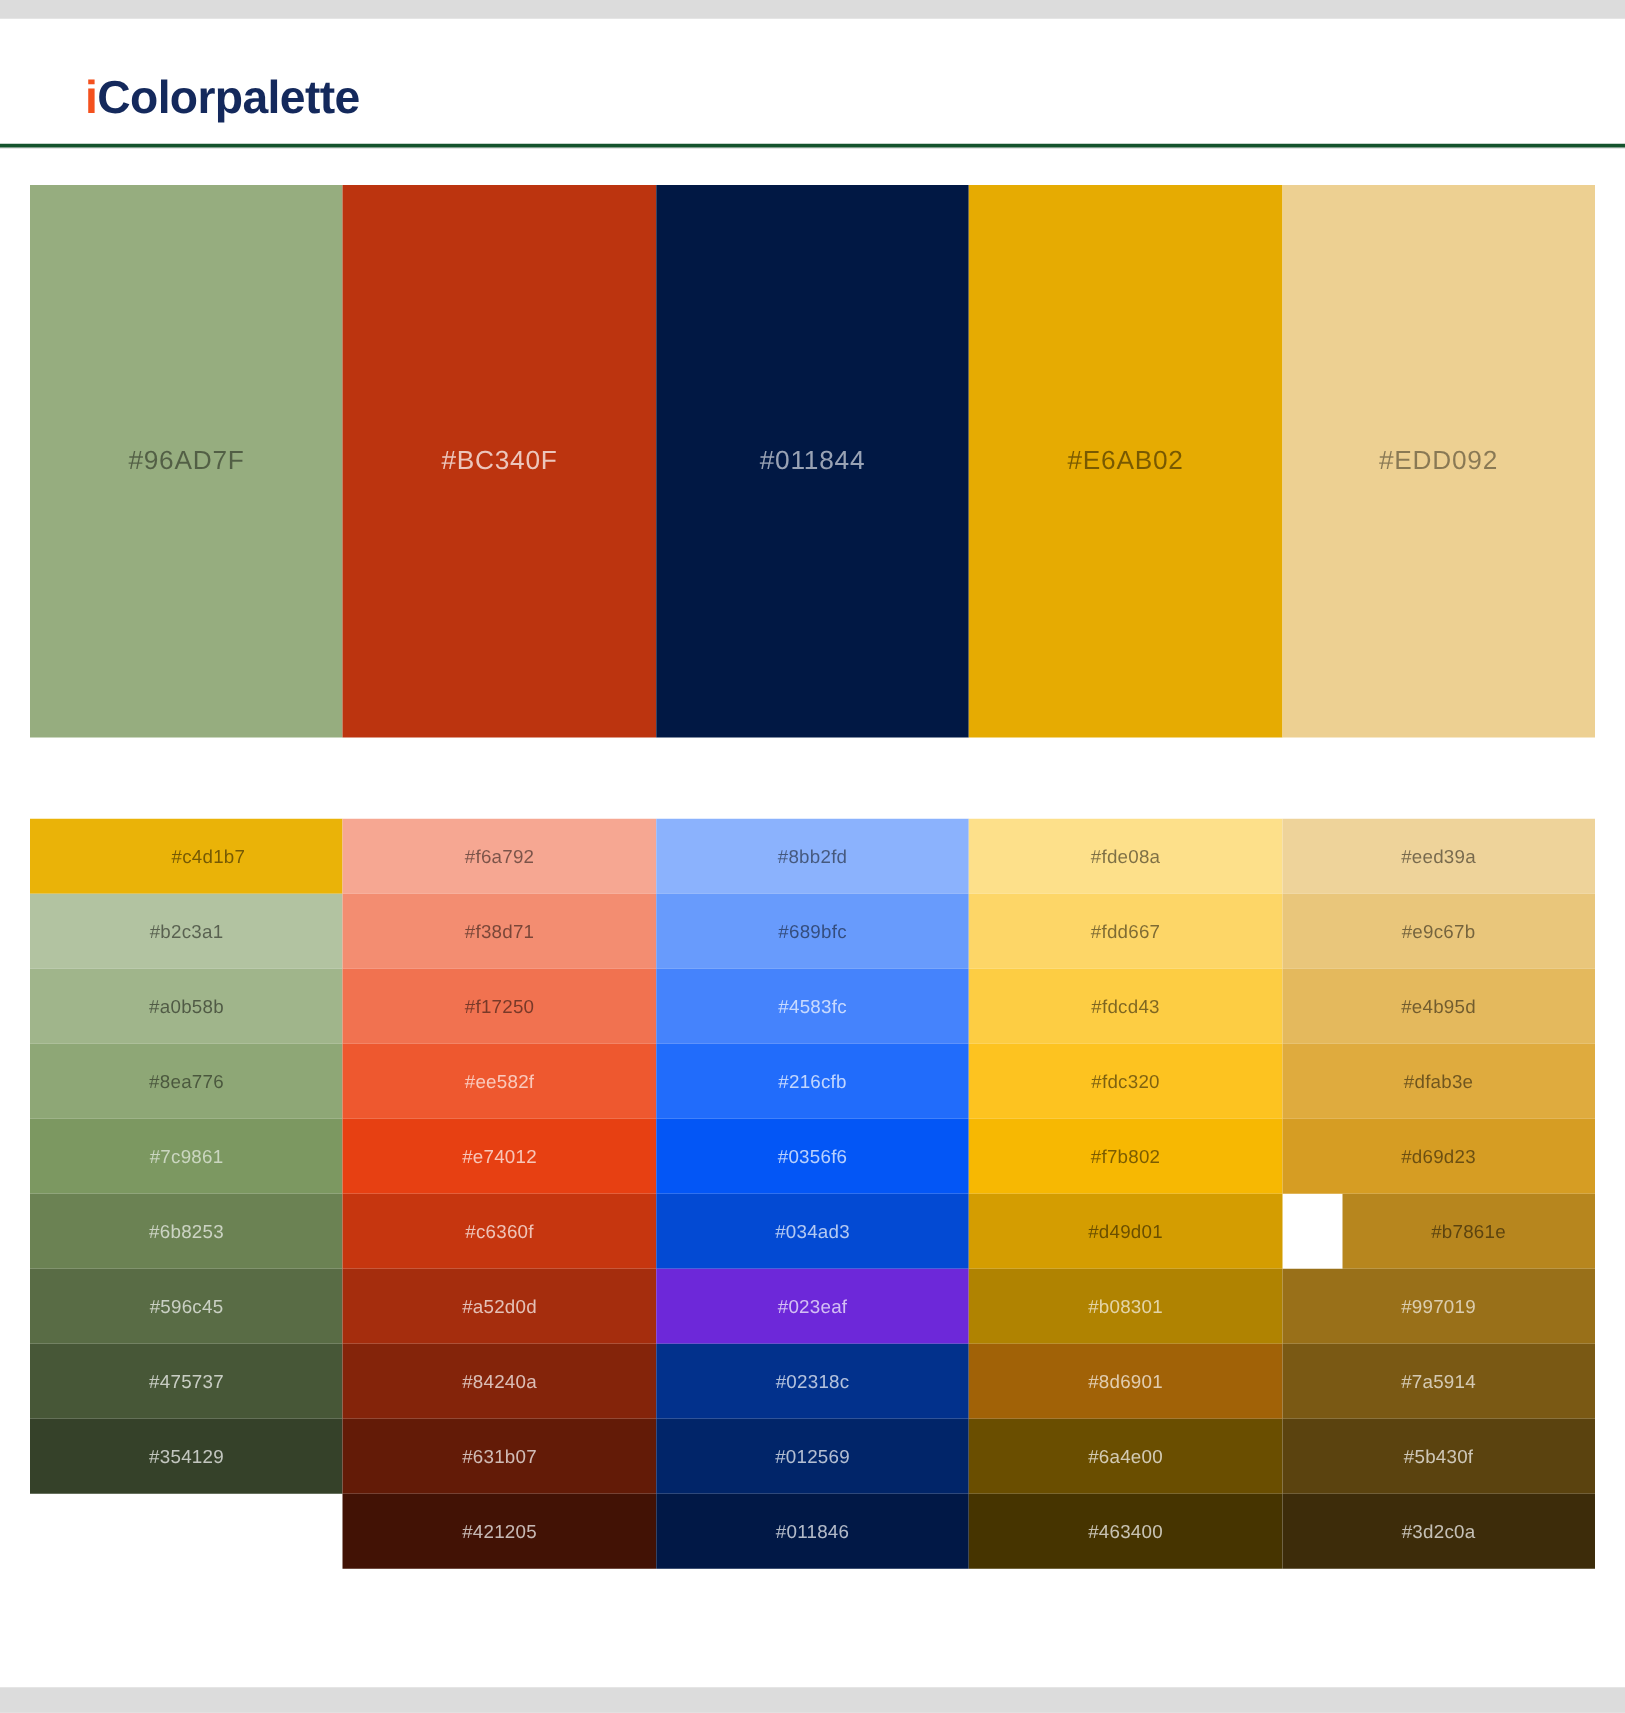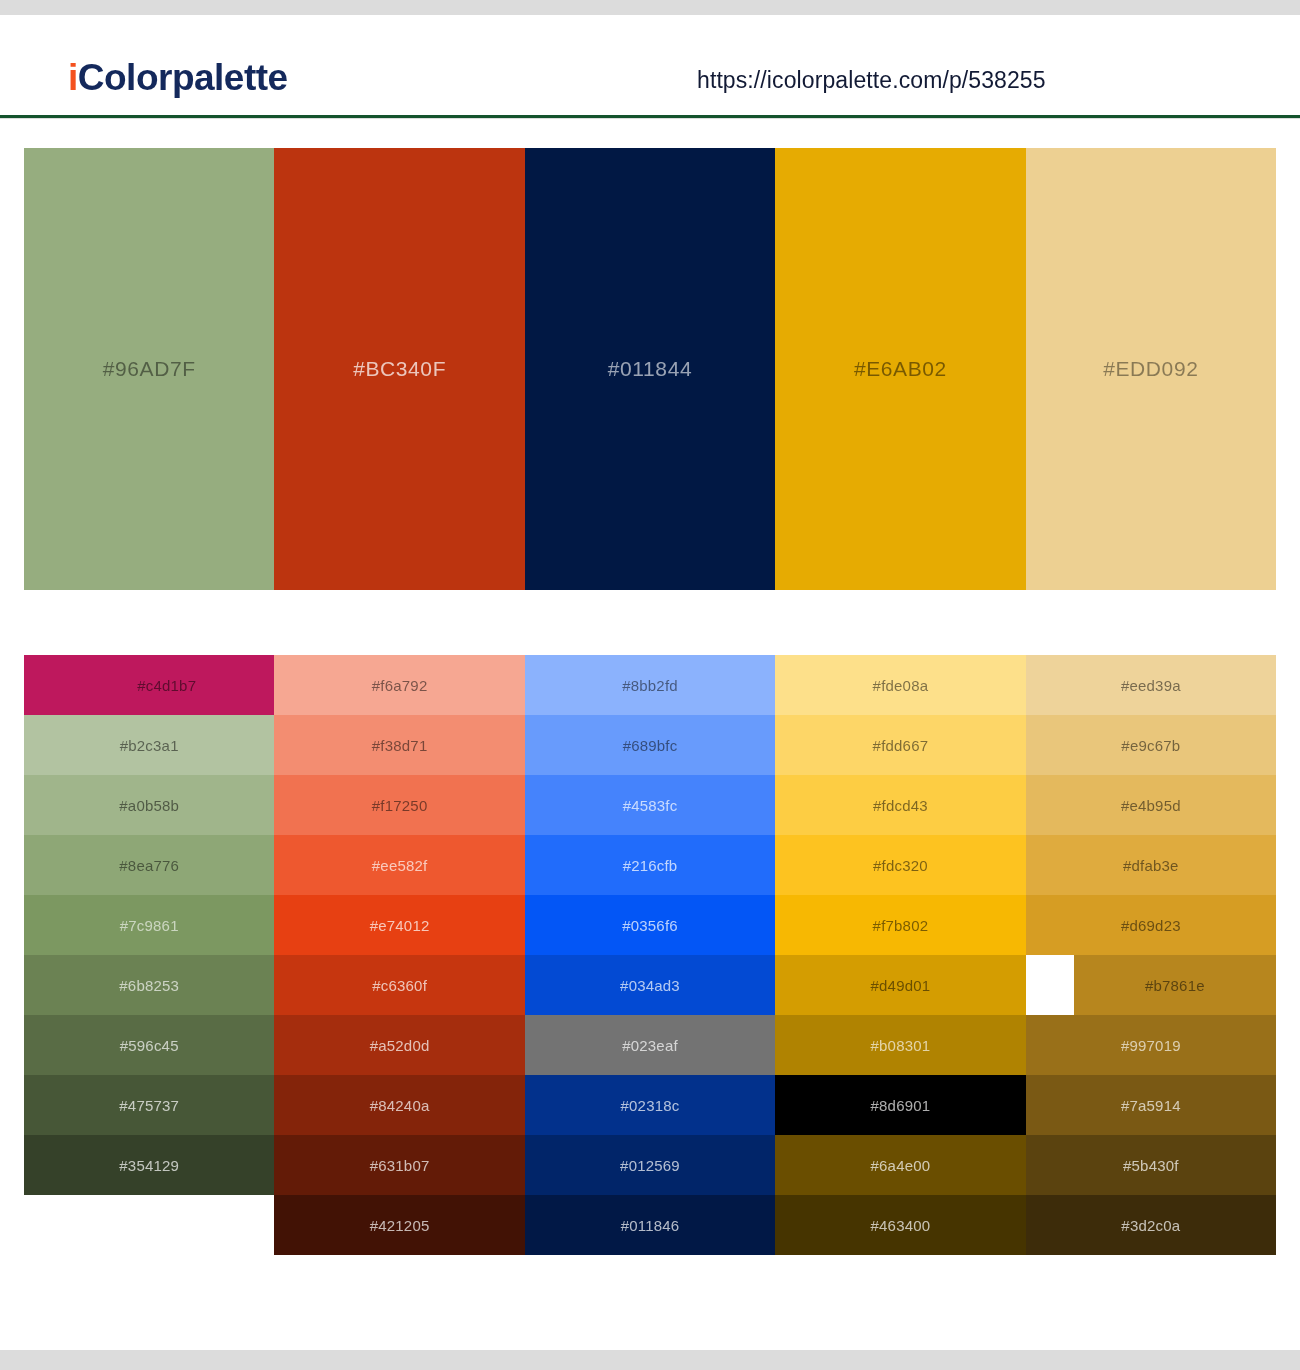--- a/index.html
+++ b/index.html
@@ -110,21 +110,20 @@
 </style>
 </head>
 <body>
 
 <div class="page">
 
   <div class="header">
     <div class="logo">
       <span class="logo-i">i</span><span class="logo-rest">Colorpalette</span>
     </div>
-    <div class="url">https://icolorpalette.com/p/538255</div>
   </div>
 
   <div class="content">
 
     <div class="hero" id="hero-strip">
         <div class="hero-swatch" style="background: rgb(150, 173, 127);">
           <span class="hero-label" style="color: rgba(0, 0, 0, 0.45);">#96AD7F</span>
         </div>
         <div class="hero-swatch" style="background: rgb(188, 52, 15);">
           <span class="hero-label" style="color: rgba(255, 255, 255, 0.72);">#BC340F</span>
@@ -135,21 +134,21 @@
         <div class="hero-swatch" style="background: rgb(230, 171, 2);">
           <span class="hero-label" style="color: rgba(0, 0, 0, 0.48);">#E6AB02</span>
         </div>
         <div class="hero-swatch" style="background: rgb(237, 208, 146);">
           <span class="hero-label" style="color: rgba(0, 0, 0, 0.42);">#EDD092</span>
         </div>
       </div>
 
     <div class="shades" id="shades-grid">
         <div class="shade-col">
-          <div class="shade-cell" style="background: #be185d; color: rgba(0, 0, 0, 0.5); padding-left: 35px;">#c4d1b7</div>
+          <div class="shade-cell" style="background: #eab308; color: rgba(0, 0, 0, 0.5); padding-left: 35px;">#c4d1b7</div>
           <div class="shade-cell" style="background: rgb(178, 195, 161); color: rgba(0, 0, 0, 0.5);">#b2c3a1</div>
           <div class="shade-cell" style="background: rgb(160, 181, 139); color: rgba(0, 0, 0, 0.5);">#a0b58b</div>
           <div class="shade-cell" style="background: rgb(142, 167, 118); color: rgba(0, 0, 0, 0.48);">#8ea776</div>
           <div class="shade-cell" style="background: rgb(124, 152, 97); color: rgba(255, 255, 255, 0.6);">#7c9861</div>
           <div class="shade-cell" style="background: rgb(107, 130, 83); color: rgba(255, 255, 255, 0.65);">#6b8253</div>
           <div class="shade-cell" style="background: rgb(89, 108, 69); color: rgba(255, 255, 255, 0.68);">#596c45</div>
           <div class="shade-cell" style="background: rgb(71, 87, 55); color: rgba(255, 255, 255, 0.7);">#475737</div>
           <div class="shade-cell" style="background: rgb(53, 65, 41); color: rgba(255, 255, 255, 0.7);">#354129</div>
         </div>
         <div class="shade-col">
@@ -164,34 +163,34 @@
           <div class="shade-cell" style="background: rgb(99, 27, 7); color: rgba(255, 255, 255, 0.7);">#631b07</div>
           <div class="shade-cell" style="background: rgb(66, 18, 5); color: rgba(255, 255, 255, 0.7);">#421205</div>
         </div>
         <div class="shade-col">
           <div class="shade-cell" style="background: rgb(139, 178, 253); color: rgba(0, 0, 0, 0.5);">#8bb2fd</div>
           <div class="shade-cell" style="background: rgb(104, 155, 252); color: rgba(0, 0, 0, 0.5);">#689bfc</div>
           <div class="shade-cell" style="background: rgb(69, 131, 252); color: rgba(255, 255, 255, 0.7);">#4583fc</div>
           <div class="shade-cell" style="background: rgb(33, 108, 251); color: rgba(255, 255, 255, 0.72);">#216cfb</div>
           <div class="shade-cell" style="background: rgb(3, 86, 246); color: rgba(255, 255, 255, 0.72);">#0356f6</div>
           <div class="shade-cell" style="background: rgb(3, 74, 211); color: rgba(255, 255, 255, 0.7);">#034ad3</div>
-          <div class="shade-cell" style="background: #737373; color: rgba(255, 255, 255, 0.7);">#023eaf</div>
+          <div class="shade-cell" style="background: #6d28d9; color: rgba(255, 255, 255, 0.7);">#023eaf</div>
           <div class="shade-cell" style="background: rgb(2, 49, 140); color: rgba(255, 255, 255, 0.7);">#02318c</div>
           <div class="shade-cell" style="background: rgb(1, 37, 105); color: rgba(255, 255, 255, 0.7);">#012569</div>
           <div class="shade-cell" style="background: rgb(1, 24, 70); color: rgba(255, 255, 255, 0.7);">#011846</div>
         </div>
         <div class="shade-col">
           <div class="shade-cell" style="background: rgb(253, 224, 138); color: rgba(0, 0, 0, 0.5);">#fde08a</div>
           <div class="shade-cell" style="background: rgb(253, 214, 103); color: rgba(0, 0, 0, 0.5);">#fdd667</div>
           <div class="shade-cell" style="background: rgb(253, 205, 67); color: rgba(0, 0, 0, 0.5);">#fdcd43</div>
           <div class="shade-cell" style="background: rgb(253, 195, 32); color: rgba(0, 0, 0, 0.5);">#fdc320</div>
           <div class="shade-cell" style="background: rgb(247, 184, 2); color: rgba(0, 0, 0, 0.5);">#f7b802</div>
           <div class="shade-cell" style="background: rgb(212, 157, 1); color: rgba(0, 0, 0, 0.5);">#d49d01</div>
           <div class="shade-cell" style="background: rgb(176, 131, 1); color: rgba(255, 255, 255, 0.65);">#b08301</div>
-          <div class="shade-cell" style="background: #000000; color: rgba(255, 255, 255, 0.68);">#8d6901</div>
+          <div class="shade-cell" style="background: #a16207; color: rgba(255, 255, 255, 0.68);">#8d6901</div>
           <div class="shade-cell" style="background: rgb(106, 78, 0); color: rgba(255, 255, 255, 0.7);">#6a4e00</div>
           <div class="shade-cell" style="background: rgb(70, 52, 0); color: rgba(255, 255, 255, 0.7);">#463400</div>
         </div>
         <div class="shade-col">
           <div class="shade-cell" style="background: rgb(238, 211, 154); color: rgba(0, 0, 0, 0.5);">#eed39a</div>
           <div class="shade-cell" style="background: rgb(233, 198, 123); color: rgba(0, 0, 0, 0.5);">#e9c67b</div>
           <div class="shade-cell" style="background: rgb(228, 185, 93); color: rgba(0, 0, 0, 0.5);">#e4b95d</div>
           <div class="shade-cell" style="background: rgb(223, 171, 62); color: rgba(0, 0, 0, 0.5);">#dfab3e</div>
           <div class="shade-cell" style="background: rgb(214, 157, 35); color: rgba(0, 0, 0, 0.5);">#d69d23</div>
           <div class="shade-cell" style="background: rgb(183, 134, 30); color: rgba(0, 0, 0, 0.5); margin-left: 48px;">#b7861e</div>

